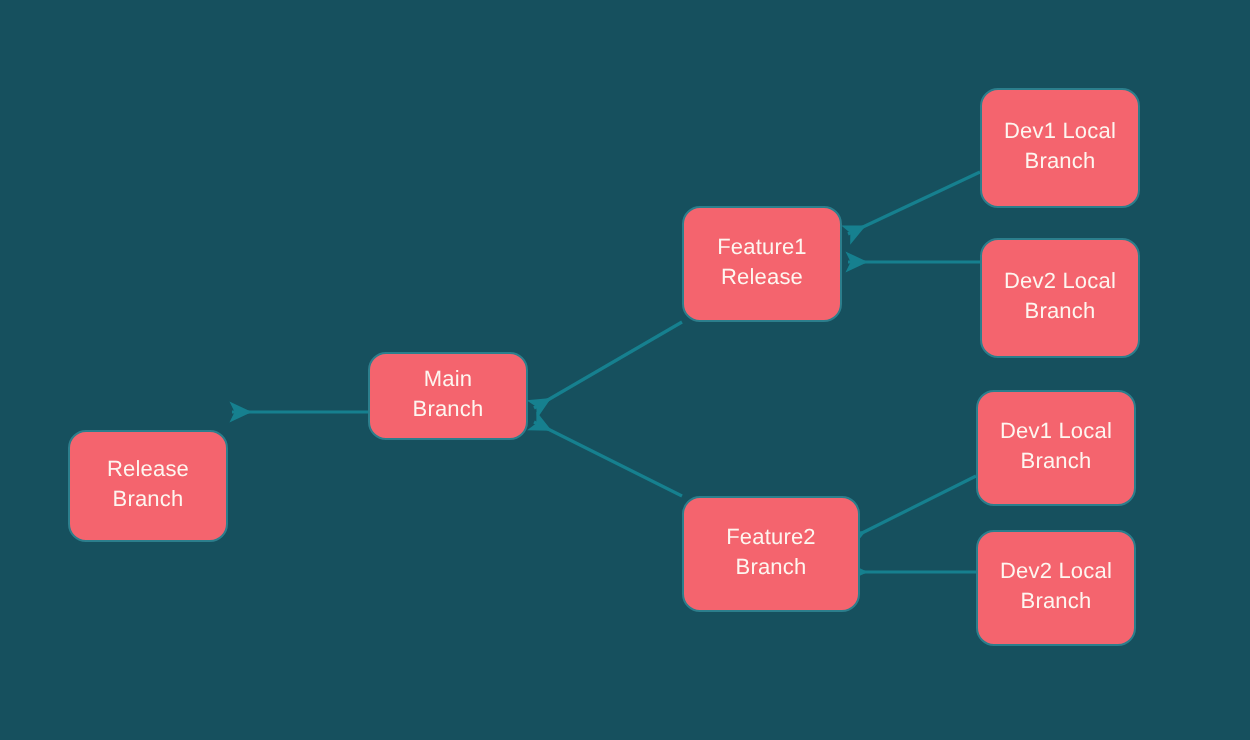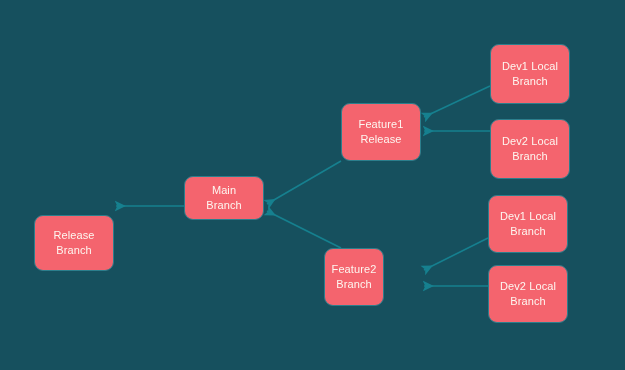--- a/index.html
+++ b/index.html
@@ -62,21 +62,21 @@
       <line x1="488" y1="238" x2="424" y2="270" stroke="#16808f" stroke-width="1.6" marker-end="url(#arrowhead)"></line>
       <line x1="488" y1="286" x2="424" y2="286" stroke="#16808f" stroke-width="1.6" marker-end="url(#arrowhead)"></line>
     </svg>
   <div id="node-layer">
       <div class="node" style="left: 34px; top: 178px; width: 80px; height: 56px; margin-top: 37px;"><span class="node-label">Release
 Branch</span></div>
       <div class="node" style="left: 184px; top: 176px; width: 80px; height: 44px;"><span class="node-label">Main
 Branch</span></div>
       <div class="node" style="left: 341px; top: 103px; width: 80px; height: 58px;"><span class="node-label">Feature1
 Release</span></div>
-      <div class="node" style="left: 324px; top: 248px; width: 60px; height: 58px;"><span class="node-label">Feature2
+      <div class="node" style="left: 341px; top: 248px; width: 89px; height: 58px;"><span class="node-label">Feature2
 Branch</span></div>
       <div class="node" style="left: 490px; top: 44px; width: 80px; height: 60px;"><span class="node-label">Dev1 Local
 Branch</span></div>
       <div class="node" style="left: 490px; top: 119px; width: 80px; height: 60px;"><span class="node-label">Dev2 Local
 Branch</span></div>
       <div class="node" style="left: 488px; top: 195px; width: 80px; height: 58px;"><span class="node-label">Dev1 Local
 Branch</span></div>
       <div class="node" style="left: 488px; top: 265px; width: 80px; height: 58px;"><span class="node-label">Dev2 Local
 Branch</span></div>
     </div>

